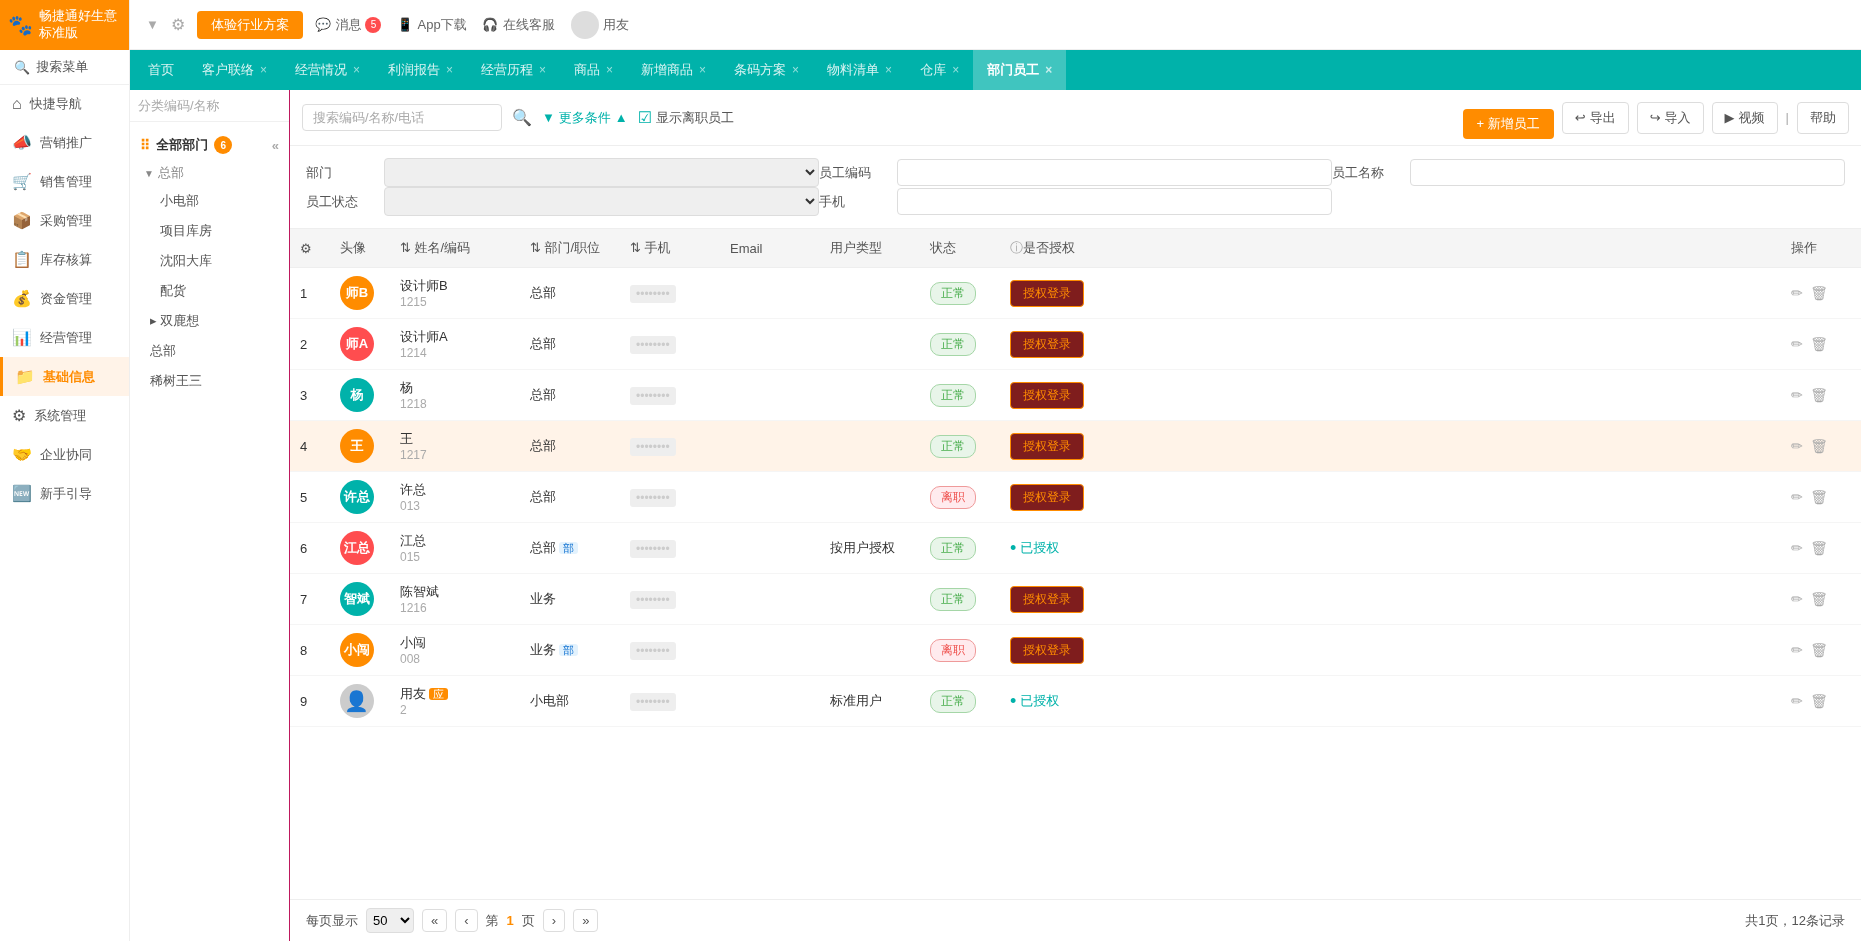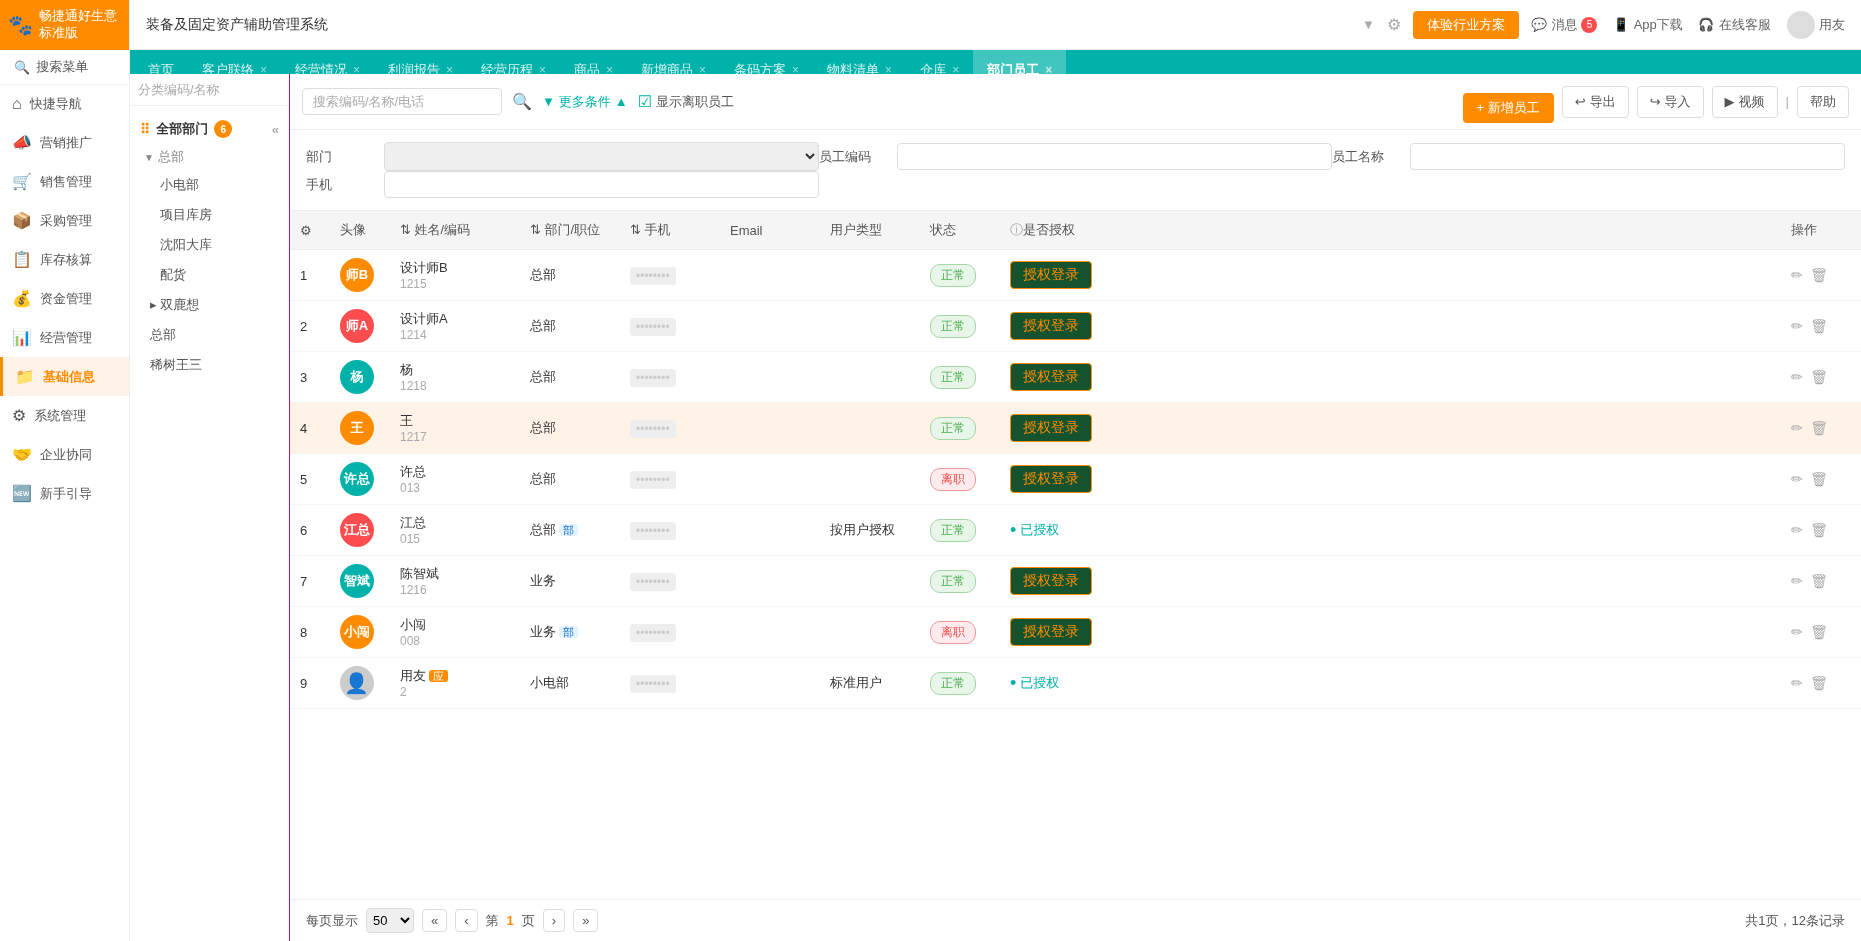--- a/index.html
+++ b/index.html
@@ -22,21 +22,21 @@
 
     
     .topbar { background: #fff; height: 50px; display: flex; align-items: center; padding: 0 16px; border-bottom: 1px solid #eee; gap: 12px; }
     .topbar-title { font-size: 14px; color: #333; flex: 1; }
     .topbar-actions { display: flex; align-items: center; gap: 16px; color: #666; }
     .topbar-actions .item { display: flex; align-items: center; gap: 4px; cursor: pointer; font-size: 13px; }
     .badge { background: #ff4d4f; color: #fff; border-radius: 50%; width: 16px; height: 16px; font-size: 10px; display: flex; align-items: center; justify-content: center; }
     .trial-btn { background: #ff8c00; color: #fff; border: none; border-radius: 4px; padding: 5px 14px; cursor: pointer; font-size: 13px; }
 
     
-    .nav-tabs { background: #00b2aa; display: flex; align-items: flex-start; height: 24px; padding: 0 4px; overflow-x: auto; flex-shrink: 0; }
+    .nav-tabs { background: #00b2aa; display: flex; align-items: flex-end; height: 40px; padding: 0 4px; overflow-x: auto; flex-shrink: 0; }
     .nav-tab { color: rgba(255,255,255,0.85); padding: 0 14px; height: 40px; display: flex; align-items: center; gap: 6px; cursor: pointer; white-space: nowrap; font-size: 13px; }
     .nav-tab.active { background: rgba(255,255,255,0.25); color: #fff; font-weight: bold; }
     .nav-tab .close { font-size: 12px; opacity: 0.7; }
 
     
     .content { flex: 1; display: flex; overflow: hidden; background: #f5f5f5; }
 
     
     .dept-tree { width: 160px; background: #fff; border-right: 1px solid #be185d; overflow-y: auto; flex-shrink: 0; }
     .dept-search { display: flex; align-items: center; padding: 8px; border-bottom: 1px solid #f0f0f0; }
@@ -80,21 +80,21 @@
     .table-wrap { flex: 1; overflow-y: auto; background: #fff; }
     table { width: 100%; border-collapse: collapse; }
     thead tr { background: #f5f5f5; }
     th { padding: 10px 10px; text-align: left; font-size: 13px; color: #555; font-weight: normal; border-bottom: 1px solid #eee; white-space: nowrap; }
     td { padding: 8px 10px; border-bottom: 1px solid #f5f5f5; font-size: 13px; color: #333; vertical-align: middle; }
     tr.highlighted { background: #fff3e8; }
     .avatar { width: 34px; height: 34px; border-radius: 50%; display: flex; align-items: center; justify-content: center; color: #fff; font-size: 13px; font-weight: bold; }
     .status-badge { display: inline-flex; align-items: center; padding: 2px 10px; border-radius: 10px; font-size: 12px; }
     .status-normal { background: #e8f5e9; color: #4caf50; border: 1px solid #a5d6a7; }
     .status-resigned { background: #ffebee; color: #ef5350; border: 1px solid #ef9a9a; }
-    .auth-btn { background: #14532d; color: #ff8c00; border: 1px solid #ff8c00; border-radius: 4px; padding: 4px 12px; cursor: pointer; font-size: 14px; }
+    .auth-btn { background: #7f1d1d; color: #ff8c00; border: 1px solid #ff8c00; border-radius: 4px; padding: 4px 12px; cursor: pointer; font-size: 12px; }
     .authorized { display: flex; align-items: center; gap: 4px; color: #00b2aa; font-size: 13px; }
     .authorized::before { content: '•'; font-size: 18px; }
     .action-btn { color: #aaa; cursor: pointer; margin-right: 4px; font-size: 14px; }
     .blur-text { color: #ccc; background: #eee; border-radius: 3px; padding: 2px 6px; font-size: 12px; }
     .dept-badge { background: #e8f5e9; color: #4caf50; border-radius: 3px; padding: 0 4px; font-size: 11px; margin-left: 3px; }
     .dept-badge-blue { background: #e3f2fd; color: #1976d2; border-radius: 3px; padding: 0 4px; font-size: 11px; margin-left: 3px; }
 
     
     .pagination { background: #fff; border-top: 1px solid #eee; padding: 8px 16px; display: flex; align-items: center; gap: 8px; font-size: 13px; color: #555; }
     .pagination select { border: 1px solid #ddd; border-radius: 4px; padding: 3px 2px; font-size: 13px; }
@@ -161,21 +161,20 @@
     <div class="sidebar-item">
       <span class="icon">🆕</span>
       <span>新手引导</span>
     </div>
   </div>
 </div>
 
 <div class="main">
 
   <div class="topbar">
-    <span class="topbar-title">装备及固定资产辅助管理系统</span>
     <span style="color:#aaa;cursor:pointer;">▼</span>
     <span style="color:#aaa;font-size:16px;cursor:pointer;">⚙</span>
     <button class="trial-btn">体验行业方案</button>
     <div class="topbar-actions">
       <div class="item">
         <span>💬</span>
         <span>消息</span>
         <span class="badge">5</span>
       </div>
       <div class="item">
@@ -311,20 +310,26 @@
             <option></option>
           </select>
         </div>
         <div class="filter-row">
           <label>员工编码</label>
           <input type="text" style="">
         </div>
         <div class="filter-row">
           <label>员工名称</label>
           <input type="text" style="">
+        </div>
+        <div class="filter-row">
+          <label>员工状态</label>
+          <select>
+            <option></option>
+          </select>
         </div>
         <div class="filter-row">
           <label>手机</label>
           <input type="text" style="">
         </div>
       </div>
 
       <div class="table-wrap">
         <table>
           <thead>

